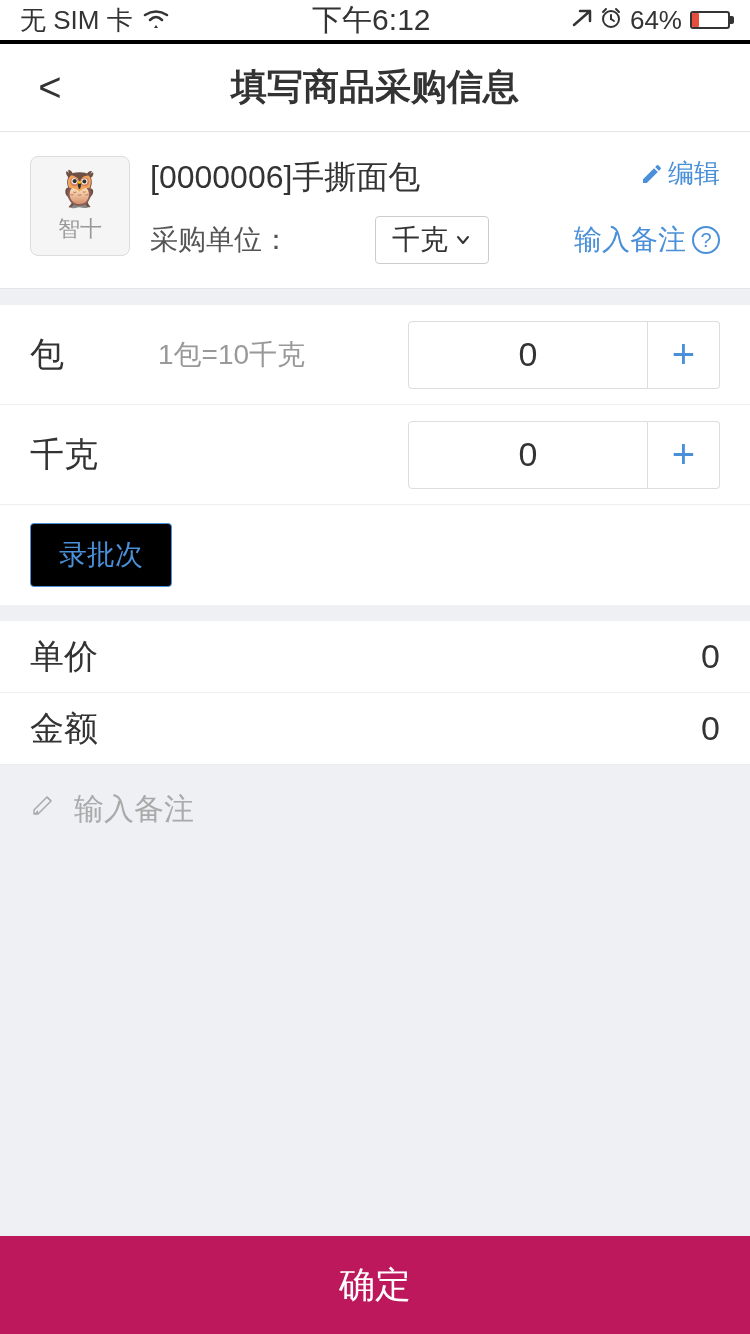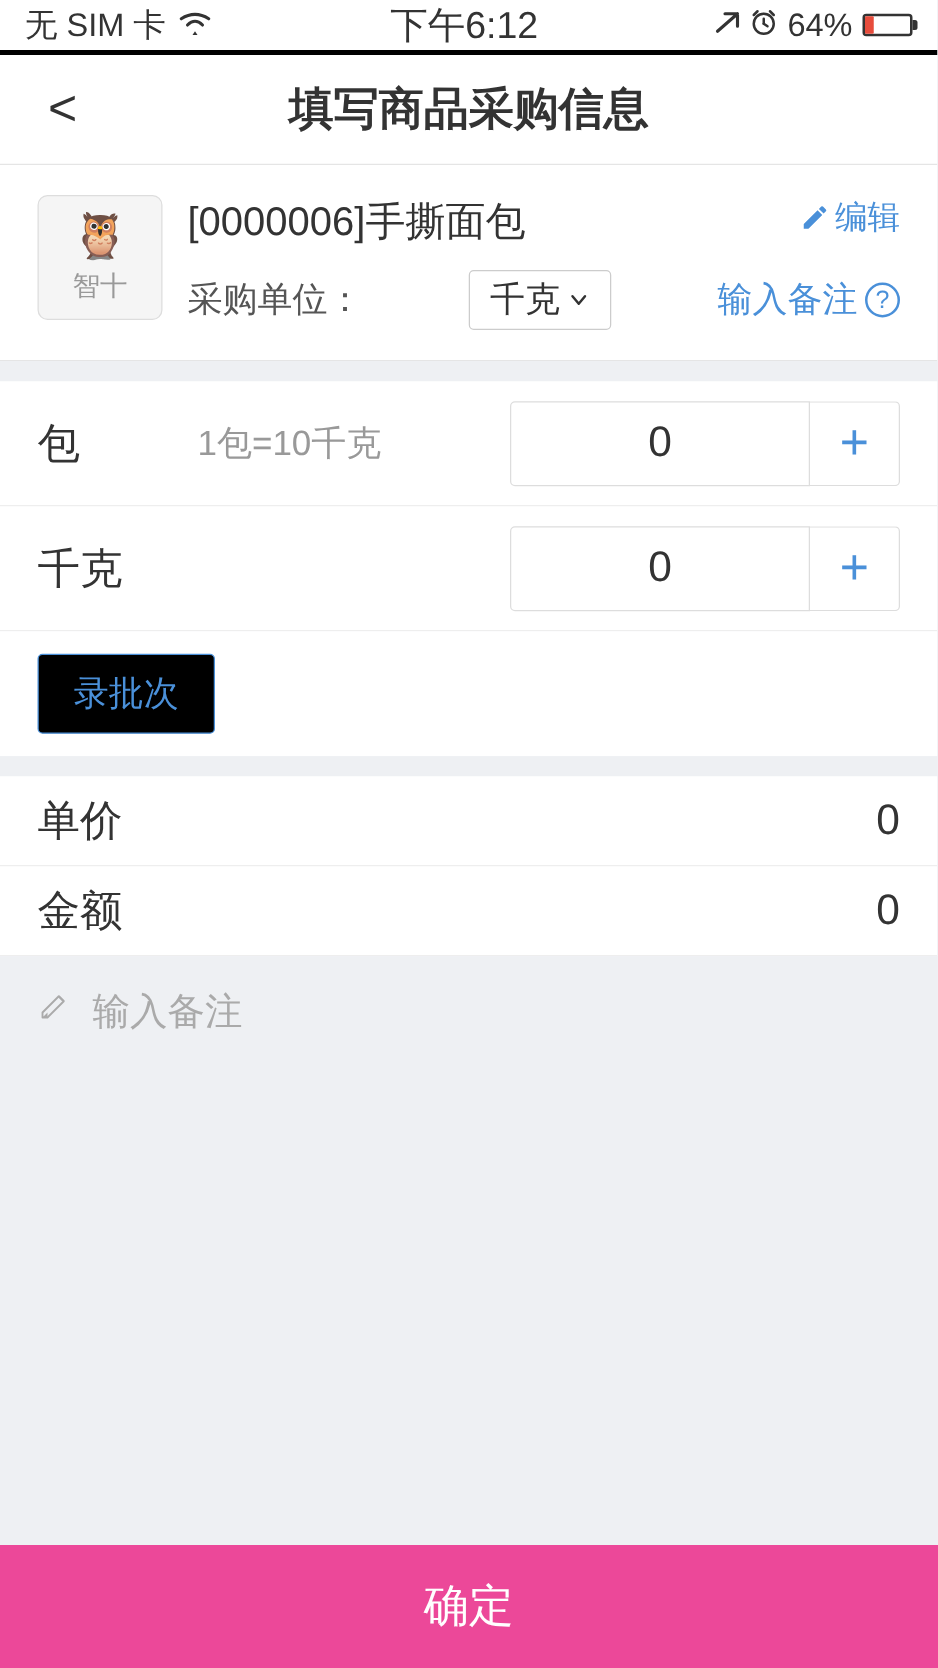--- a/index.html
+++ b/index.html
@@ -194,21 +194,21 @@
       display: flex; align-items: center; gap: 16px;
       min-height: 80px;
     }
     .note-icon { font-size: 30px; color: #aaa; }
     .note-text { font-size: 30px; color: #aaa; }
 
     
     .confirm-bar {
       width: 750px;
       height: 98px;
-      background: #ec4899;
+      background: #be185d;
       display: flex; align-items: center; justify-content: center;
       position: fixed; bottom: 0; left: 0;
       cursor: pointer;
     }
     .confirm-text { font-size: 36px; color: #fff; font-weight: 500; }
 
     
     .content-wrapper {
       padding-bottom: 98px;
       min-height: calc(1334px - 44px - 88px);

